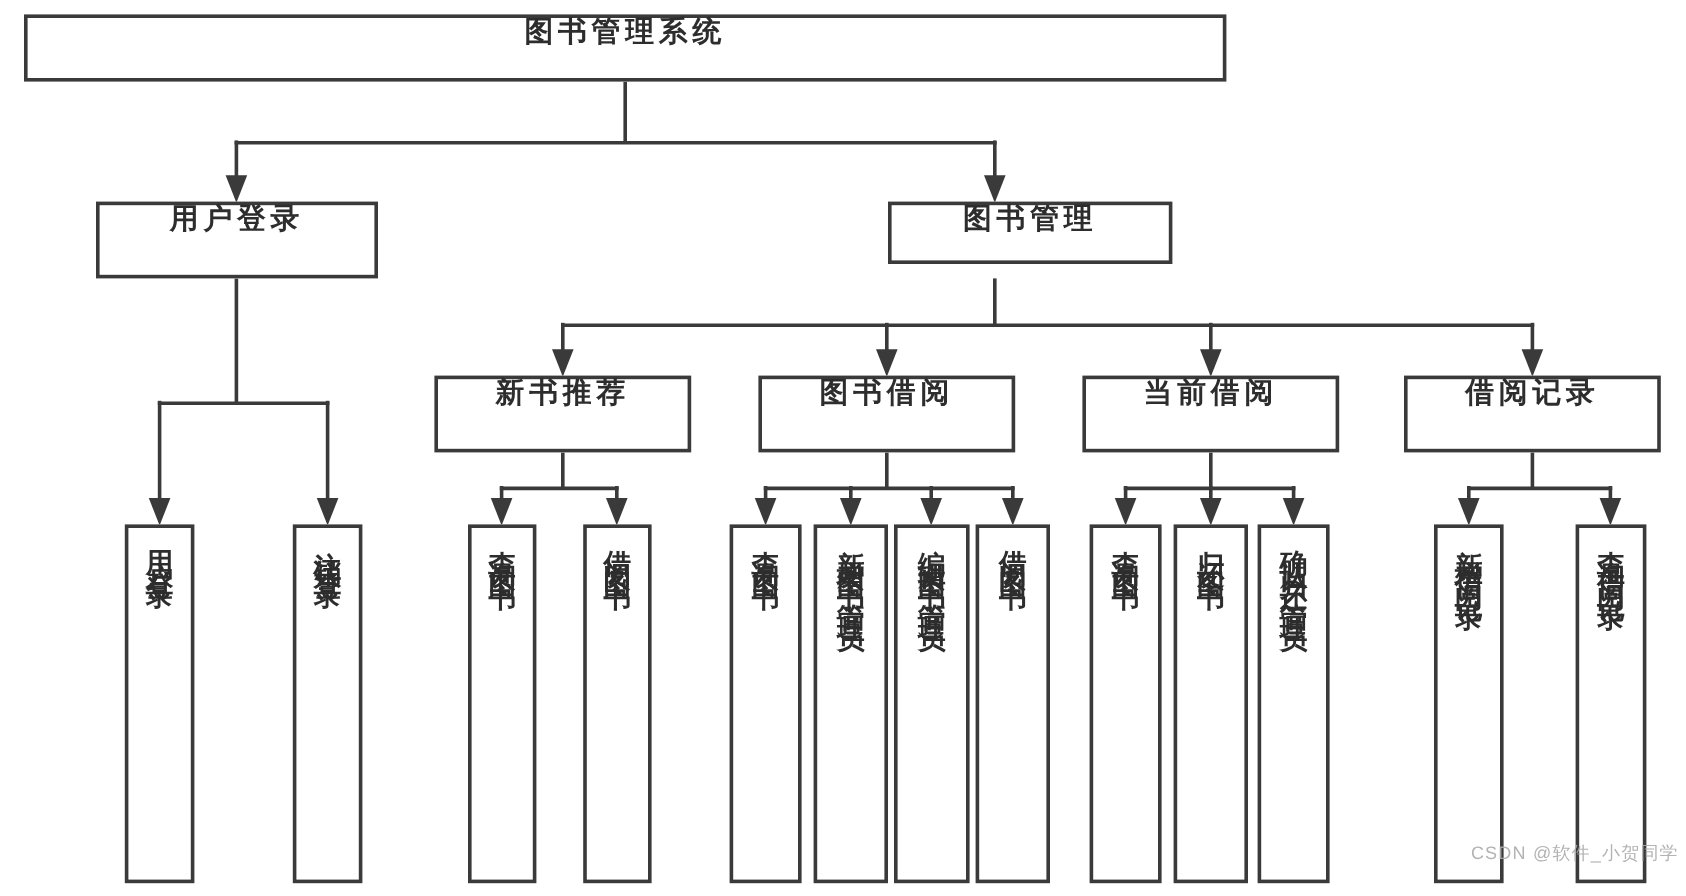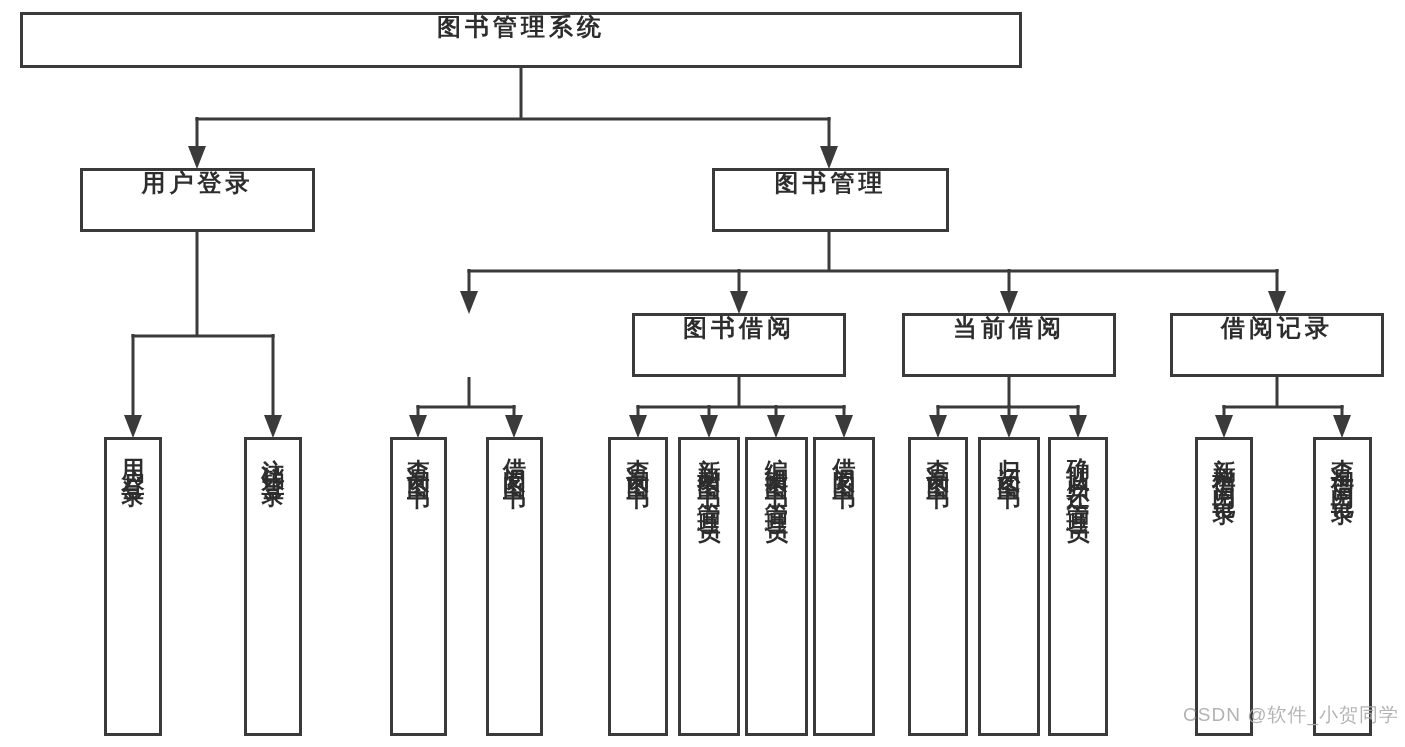--- a/index.html
+++ b/index.html
@@ -41,21 +41,21 @@
   .node.v span{
     writing-mode:vertical-rl;
     font-size:23px;
     letter-spacing:9px;
     line-height:1;
     white-space:nowrap;
   }
   .watermark{
     position:absolute;
     right:6px;top:702px;
-    font-size:19px;
+    font-size:15px;
     letter-spacing:1px;
     color:var(--watermark);
     opacity:.9;
     z-index:5;
     white-space:nowrap;
   }
 </style>
 </head>
 <body>
 
@@ -123,24 +123,27 @@
     <polygon points="1333,415 1351,415 1342,438"></polygon>
   </svg>
 
   <div class="node h" style="left:20px;top:12px;width:1002px;height:56px">
     <span>图书管理系统</span>
   </div>
 
   <div class="node h" style="left:80px;top:168px;width:235px;height:64px">
     <span>用户登录</span>
   </div>
-  <div class="node h" style="left:712px;top:168px;width:237px;height:64px">
+  <div class="node h" style="left:740px;top:168px;width:237px;height:52px">
     <span>图书管理</span>
   </div>
 
+  <div class="node h" style="left:362px;top:313px;width:214px;height:64px">
+    <span>新书推荐</span>
+  </div>
   <div class="node h" style="left:902px;top:313px;width:214px;height:64px">
     <span>当前借阅</span>
   </div>
   <div class="node h" style="left:632px;top:313px;width:214px;height:64px">
     <span>图书借阅</span>
   </div>
   <div class="node h" style="left:1170px;top:313px;width:214px;height:64px">
     <span>借阅记录</span>
   </div>
 

